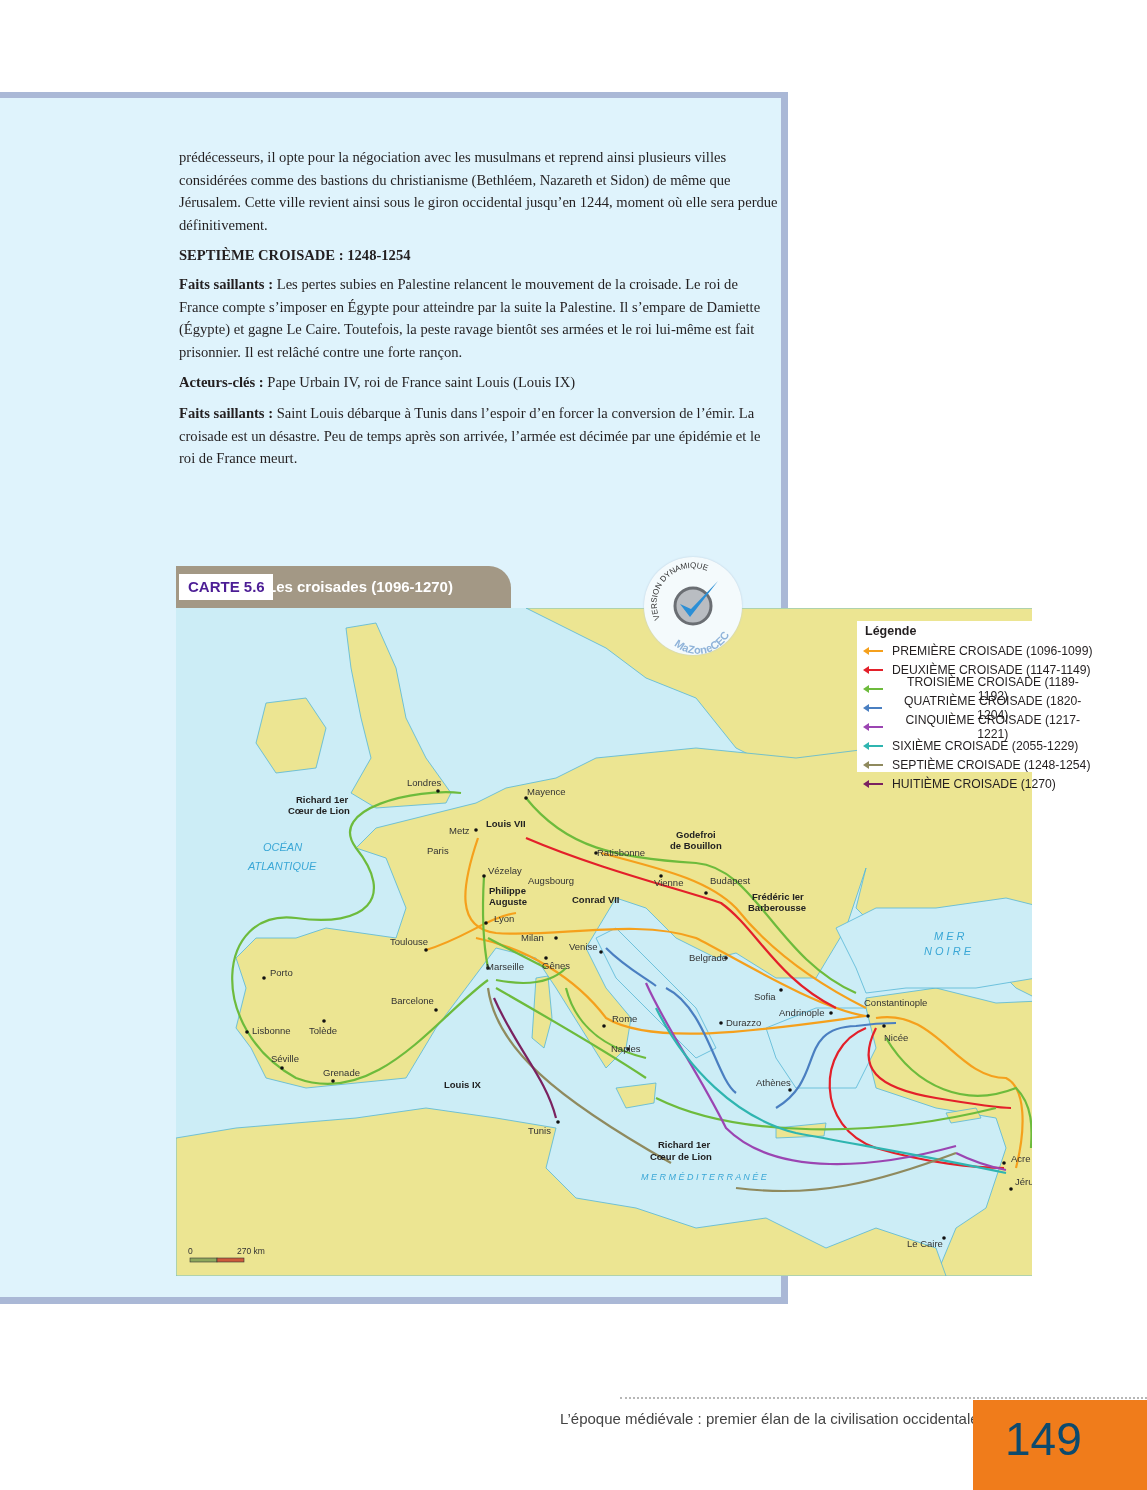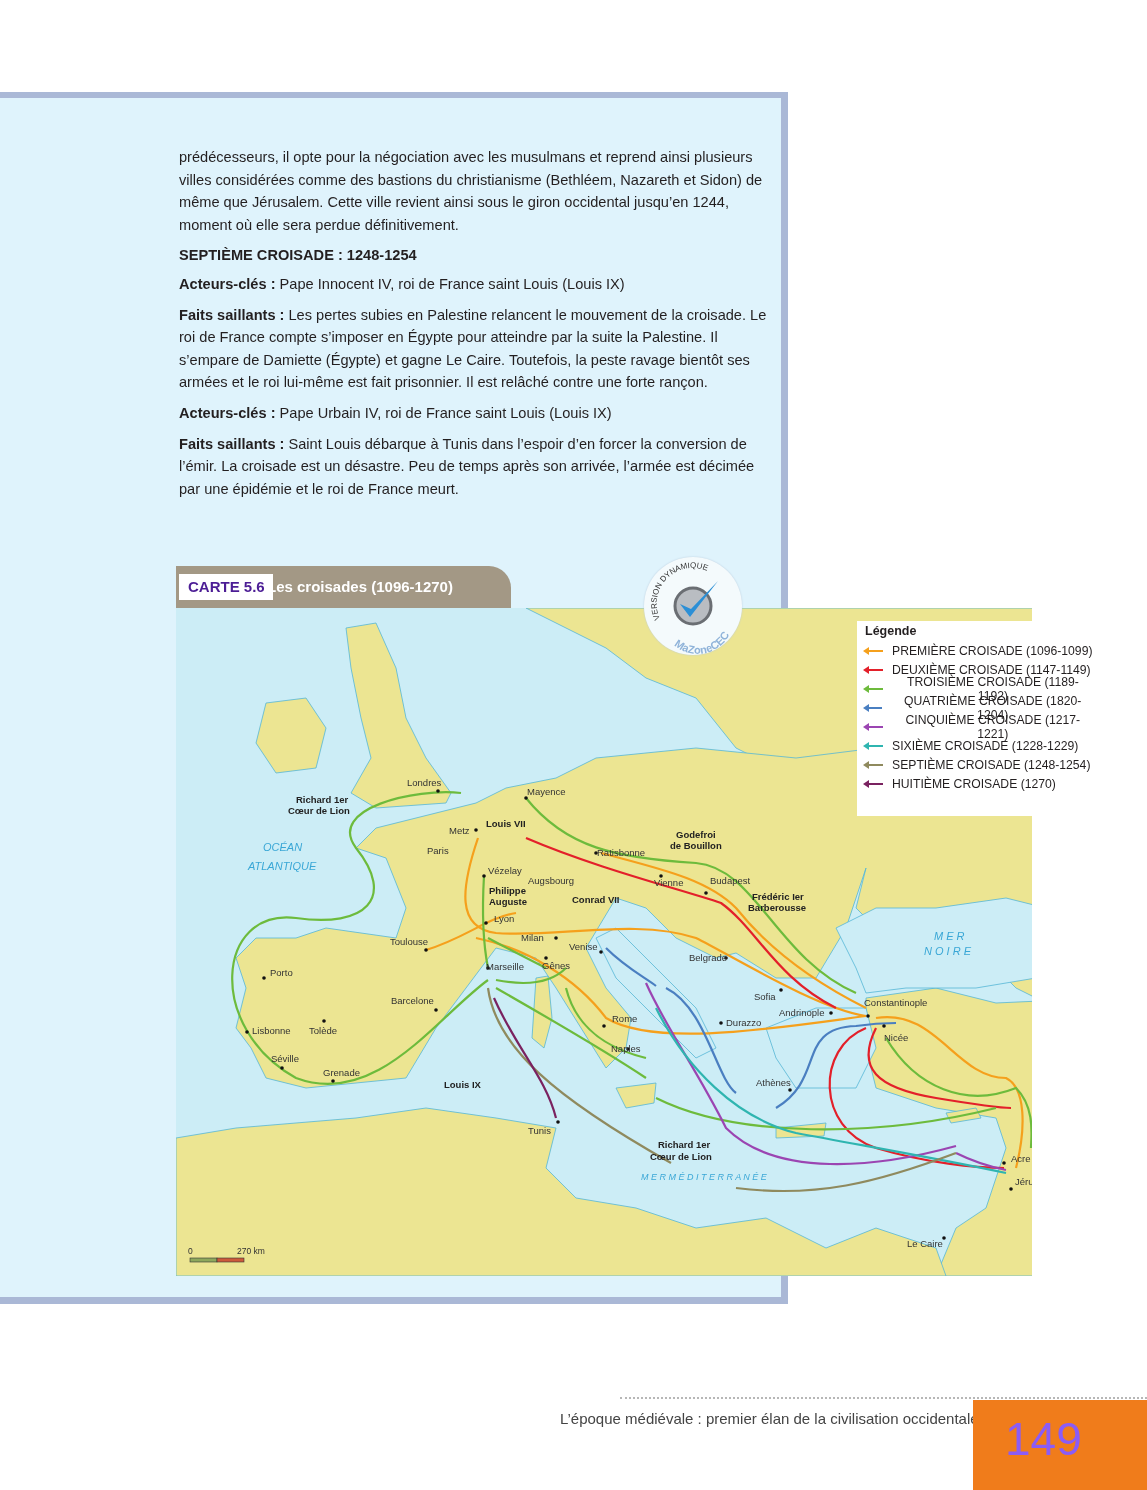--- a/index.html
+++ b/index.html
@@ -1,50 +1,49 @@
 <!DOCTYPE html>
 <html><head>
 <meta charset="utf-8">
 <style>
   html, body { margin:0; padding:0; }
   body { width:1147px; height:1490px; background:#ffffff; position:relative; overflow:hidden; font-family:"Liberation Sans", sans-serif; }
   .panel { position:absolute; left:0; top:92px; width:781px; height:1199px; background:#dff3fc; border-top:6px solid #aab8d6; border-right:7px solid #aab8d6; border-bottom:7px solid #aab8d6; box-sizing:content-box; }
-  .text-block { position:absolute; left:179px; top:146px; width:600px; color:#231f20; font-size:14.6px; line-height:22.6px; font-family:Liberation Sans, sans-serif; }
+  .text-block { position:absolute; left:179px; top:146px; width:600px; color:#231f20; font-size:14.6px; line-height:22.6px; font-family:Liberation Serif, serif; }
   .text-block p { margin:0 0 8px 0; }
   .text-block .h { font-weight:bold; margin:0 0 6px 0; }
   .text-block b { font-weight:bold; }
   .map-title-bar { position:absolute; left:176px; top:566px; width:335px; height:44px; background:#a39885; border-top-right-radius:22px; }
   .map-label { position:absolute; left:179px; top:574px; background:#ffffff; color:#4c1d95; font-weight:bold; font-size:15px; padding:4px 8px 5px 9px; }
   .map-title { position:absolute; left:267px; top:578px; color:#ffffff; font-size:15px; font-weight:bold; }
   .map { position:absolute; left:176px; top:608px; width:856px; height:668px; background:#ccedf6; overflow:hidden; }
   .map svg { position:absolute; left:0; top:0; }
   .badge { position:absolute; left:644px; top:557px; width:98px; height:98px; border-radius:50%; background:#f4fafc; box-shadow:0 0 2px #bcd; }
-  .legend { position:absolute; left:857px; top:621px; width:237px; height:195px; background:#ffffff; font-size:12.2px; color:#231f20; }
+  .legend { position:absolute; left:857px; top:621px; width:237px; height:151px; background:#ffffff; font-size:12.2px; color:#231f20; }
   .legend .lt { font-weight:bold; margin:3px 0 3px 8px; font-size:12.5px; }
   .legend .row { display:flex; align-items:center; height:19.1px; padding-left:6px;text-align:center; }
   .legend .sw { width:22px; height:10px; position:relative; margin-right:7px; }
   .legend .sw:before { content:""; position:absolute; left:4px; right:2px; top:4px; height:2px; background:var(--c); }
   .legend .sw:after { content:""; position:absolute; left:0; top:1px; border-right:6px solid var(--c); border-top:4px solid transparent; border-bottom:4px solid transparent; }
   .footer-dots { position:absolute; left:620px; top:1397px; width:527px; border-top:2px dotted #b7b7b7; }
   .footer-text { position:absolute; left:560px; top:1410px; font-size:15px; color:#444444; }
   .page-box { position:absolute; left:973px; top:1400px; width:174px; height:90px; background:#f07c1b; }
-  .page-num { position:absolute; left:1005px; top:1412px; font-size:46px; color:#8b5cf6; font-weight:normal; }
+  .page-num { position:absolute; left:1005px; top:1412px; font-size:46px; color:#0c4a6e; font-weight:normal; }
   .lbl { font-family:"Liberation Sans", sans-serif; font-size:9.5px; fill:#333; }
   .lblb { font-family:"Liberation Sans", sans-serif; font-size:9.5px; fill:#222; font-weight:bold; }
   .sea { font-family:"Liberation Sans", sans-serif; font-size:11px; fill:#3aa7d6; font-style:italic; }
 </style>
 </head>
 <body>
 
 <div class="panel"></div>
 
 <div class="text-block">
   <p>prédécesseurs, il opte pour la négociation avec les musulmans et reprend ainsi plusieurs villes considérées comme des bastions du christianisme (Bethléem, Nazareth et Sidon) de même que Jérusalem. Cette ville revient ainsi sous le giron occidental jusqu’en 1244, moment où elle sera perdue définitivement.</p>
   <p class="h">SEPTIÈME CROISADE : 1248-1254</p>
-  <p><b>Acteurs-clés :</b><span> Pape Innocent IV, roi de France saint Louis (Louis IX)</span></p>
   <p><b>Faits saillants :</b><span> Les pertes subies en Palestine relancent le mouvement de la croisade. Le roi de France compte s’imposer en Égypte pour atteindre par la suite la Palestine. Il s’empare de Damiette (Égypte) et gagne Le Caire. Toutefois, la peste ravage bientôt ses armées et le roi lui-même est fait prisonnier. Il est relâché contre une forte rançon.</span></p>
   <p><b>Acteurs-clés :</b><span> Pape Urbain IV, roi de France saint Louis (Louis IX)</span></p>
   <p><b>Faits saillants :</b><span> Saint Louis débarque à Tunis dans l’espoir d’en forcer la conversion de l’émir. La croisade est un désastre. Peu de temps après son arrivée, l’armée est décimée par une épidémie et le roi de France meurt.</span></p>
 </div>
 
 <div class="map-title-bar"></div>
 <div class="map-label">CARTE 5.6</div>
 <div class="map-title">Les croisades (1096-1270)</div>
 
 <div class="map">
@@ -250,21 +249,21 @@
   <div class="row">
       <span class="sw" style="--c:#4a7fc1"></span>
       <span>QUATRIÈME CROISADE (1820-1204)</span>
     </div>
   <div class="row">
       <span class="sw" style="--c:#9b45b2"></span>
       <span>CINQUIÈME CROISADE (1217-1221)</span>
     </div>
   <div class="row">
       <span class="sw" style="--c:#2fb5b0"></span>
-      <span>SIXIÈME CROISADE  (1228-1229)</span>
+      <span>SIXIÈME CROISADE  (2055-1229)</span>
     </div>
   <div class="row">
       <span class="sw" style="--c:#8f8a5e"></span>
       <span>SEPTIÈME CROISADE (1248-1254)</span>
     </div>
   <div class="row">
       <span class="sw" style="--c:#7a2260"></span>
       <span>HUITIÈME CROISADE (1270)</span>
     </div>
 </div>

